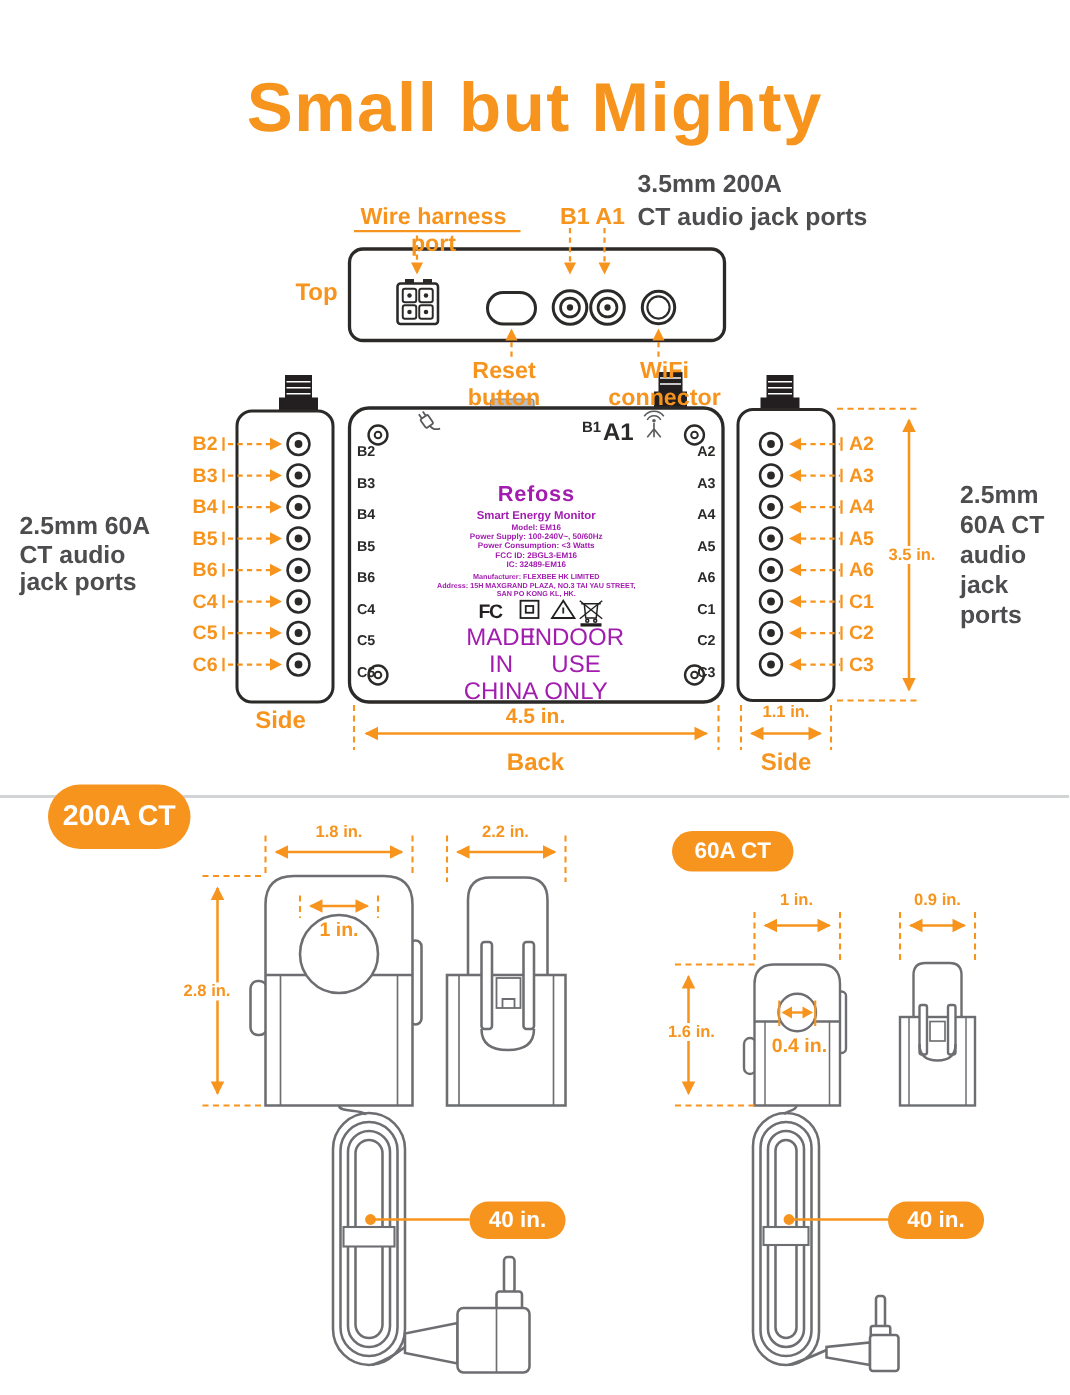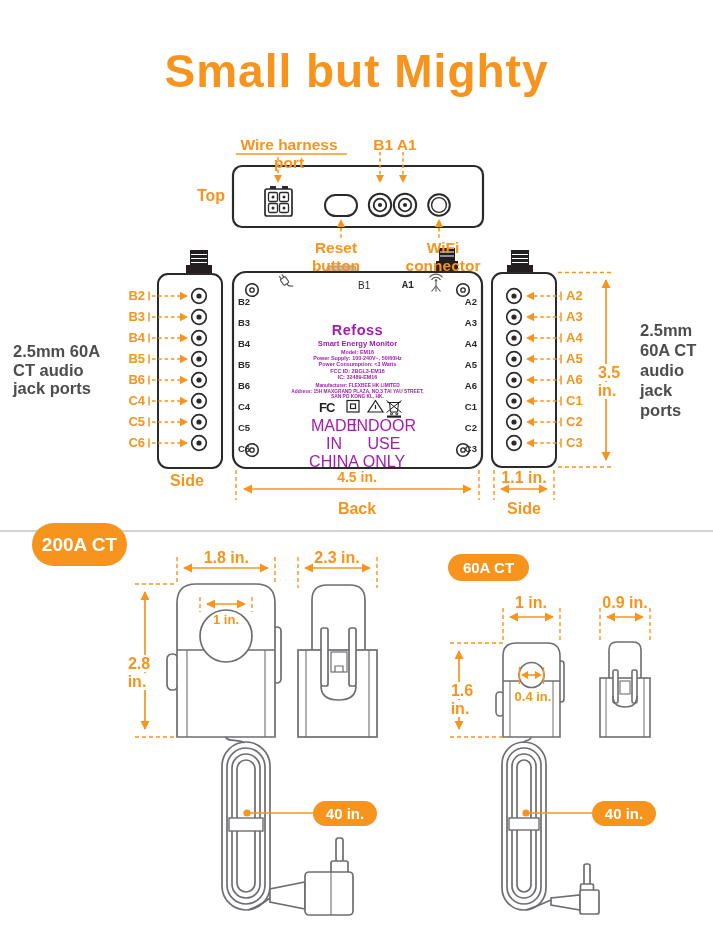--- a/index.html
+++ b/index.html
@@ -4,21 +4,21 @@
 <style>
   html,body{margin:0;padding:0;background:#fff;}
   .page{position:relative;width:713px;height:930px;background:#fff;overflow:hidden;
         font-family:"Liberation Sans","DejaVu Sans",sans-serif;color:#2B2A29;}
   .abs{position:absolute;}
   svg{position:absolute;left:0;top:0;}
   .title{width:713px;text-align:center;font-size:46px;font-weight:700;color:#F7941D;letter-spacing:1px;}
   .pill{background:#F7941D;color:#fff;border-radius:999px;display:flex;align-items:center;justify-content:center;font-weight:700;}
   .ocall{color:#F7941D;font-weight:700;font-size:15.5px;text-align:center;}
   .oview{color:#F7941D;font-weight:700;font-size:16px;text-align:center;}
-  .dim{color:#F7941D;font-weight:700;font-size:16px;text-align:center;}
+  .dim{color:#F7941D;font-weight:700;font-size:11px;text-align:center;}
   .dim-bg{background:#fff;padding:0 2px;}
   .dark-note{color:#4D4D4F;font-weight:700;font-size:16.5px;}
   .pl{color:#F7941D;font-weight:700;font-size:13px;line-height:18px;}
   .bpl{color:#2B2A29;font-weight:700;font-size:9.5px;line-height:11px;}
   .lbl{text-align:center;color:#a21caf;}
   .lbl .brand{font-size:14.5px;font-weight:800;letter-spacing:.5px;line-height:15px;}
   .lbl .prod{font-size:7.6px;font-weight:800;line-height:11px;}
   .lbl .tiny{font-size:5.4px;line-height:6.2px;font-weight:600;}
   .lbl .manu{font-size:4.8px;line-height:5.6px;font-weight:600;margin-top:3px;}
 </style>
@@ -350,20 +350,24 @@
   <g stroke="#F7941D" stroke-width="1.7">
     <line x1="247" y1="813" x2="313" y2="813"></line>
     <circle cx="247" cy="813" r="3.6" fill="#F7941D" stroke="none"></circle>
     <line x1="526" y1="813" x2="592" y2="813"></line>
     <circle cx="526" cy="813" r="3.6" fill="#F7941D" stroke="none"></circle>
   </g>
 </svg>
 
 <div class="abs title" style="top:44px;left:0;">Small but Mighty</div>
 
+<div class="abs dark-note" style="left:425px;top:112px;line-height:22px;">
+  <div>3.5mm 200A</div>
+  <div>CT audio jack ports</div>
+</div>
 
 <div class="abs ocall" style="left:228px;top:136px;width:122px;">Wire harness port</div>
 <div class="abs ocall" style="left:372px;top:136px;width:46px;">B1 A1</div>
 
 <div class="abs oview" style="left:194px;top:187px;width:34px;">Top</div>
 
 <div class="abs ocall" style="left:290px;top:239px;width:92px;">Reset button</div>
 <div class="abs ocall" style="left:392px;top:239px;width:102px;">WiFi connector</div>
 
 <div class="abs dark-note" style="left:13px;top:342px;line-height:18.5px;">
@@ -409,22 +413,22 @@
 
 <div class="abs bpl" style="left:453px;top:296px;width:24px;text-align:right;">A2</div>
 <div class="abs bpl" style="left:453px;top:317px;width:24px;text-align:right;">A3</div>
 <div class="abs bpl" style="left:453px;top:338px;width:24px;text-align:right;">A4</div>
 <div class="abs bpl" style="left:453px;top:359px;width:24px;text-align:right;">A5</div>
 <div class="abs bpl" style="left:453px;top:380px;width:24px;text-align:right;">A6</div>
 <div class="abs bpl" style="left:453px;top:401px;width:24px;text-align:right;">C1</div>
 <div class="abs bpl" style="left:453px;top:422px;width:24px;text-align:right;">C2</div>
 <div class="abs bpl" style="left:453px;top:443px;width:24px;text-align:right;">C3</div>
 
-<div class="abs" style="left:358px;top:280px;font-size:10px;font-weight:400;">B1</div>
-<div class="abs" style="left:402px;top:280px;font-size:10px;font-weight:700;font-family:Liberation Mono, monospace;">A1</div>
+<div class="abs" style="left:388px;top:280px;font-size:10px;font-weight:700;">B1</div>
+<div class="abs" style="left:402px;top:280px;font-size:16px;font-weight:700;">A1</div>
 
 <div class="abs lbl" style="left:287px;top:323px;width:141px;">
   <div class="brand">Refoss</div>
   <div class="prod">Smart Energy Monitor</div>
   <div class="tiny">Model: EM16</div>
   <div class="tiny">Power Supply: 100-240V~, 50/60Hz</div>
   <div class="tiny">Power Consumption: &lt;3 Watts</div>
   <div class="tiny">FCC ID: 2BGL3-EM16</div>
   <div class="tiny">IC: 32489-EM16</div>
   <div class="manu">Manufacturer: FLEXBEE HK LIMITED</div>
@@ -437,22 +441,22 @@
 <div class="abs dim" style="left:585px;top:364px;width:46px;"><span class="dim-bg">3.5 in.</span></div>
 <div class="abs oview" style="left:165px;top:472px;width:44px;">Side</div>
 <div class="abs dim" style="left:334px;top:469px;width:46px;font-size:14px;">4.5 in.</div>
 <div class="abs oview" style="left:334px;top:500px;width:46px;">Back</div>
 <div class="abs dim" style="left:501px;top:469px;width:46px;">1.1 in.</div>
 <div class="abs oview" style="left:501px;top:500px;width:46px;">Side</div>
 
 <div class="abs pill" style="left:32px;top:523px;width:95px;height:43px;font-size:19px;">200A CT</div>
 <div class="abs pill" style="left:448px;top:554px;width:81px;height:27px;font-size:15px;">60A CT</div>
 
-<div class="abs dim" style="left:203px;top:549px;width:46px;text-align:right;">1.8 in.</div>
-<div class="abs dim" style="left:314px;top:549px;width:46px;">2.3 in.</div>
+<div class="abs dim" style="left:203px;top:549px;width:46px;">1.8 in.</div>
+<div class="abs dim" style="left:314px;top:549px;width:46px;">2.2 in.</div>
 <div class="abs dim" style="left:203px;top:612px;width:46px;font-size:13px;">1 in.</div>
 <div class="abs dim" style="left:115px;top:655px;width:46px;"><span class="dim-bg">2.8 in.</span></div>
 
 <div class="abs dim" style="left:508px;top:594px;width:46px;">1 in.</div>
 <div class="abs dim" style="left:602px;top:594px;width:46px;">0.9 in.</div>
 <div class="abs dim" style="left:511px;top:689px;width:44px;font-size:13px;">0.4 in.</div>
 <div class="abs dim" style="left:438px;top:682px;width:46px;"><span class="dim-bg">1.6 in.</span></div>
 
 <div class="abs pill" style="left:313px;top:801px;width:64px;height:25px;font-size:15px;">40 in.</div>
 <div class="abs pill" style="left:592px;top:801px;width:64px;height:25px;font-size:15px;">40 in.</div>

